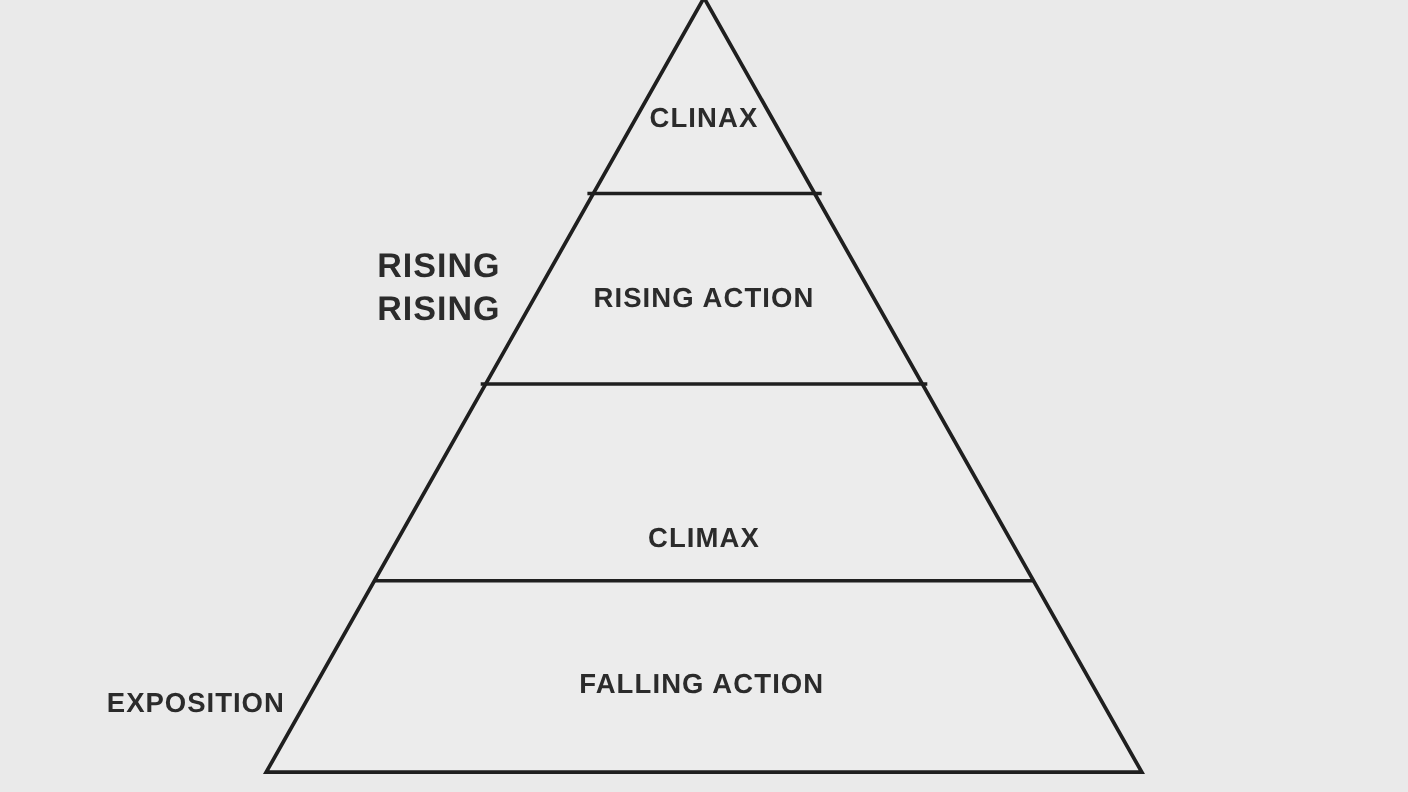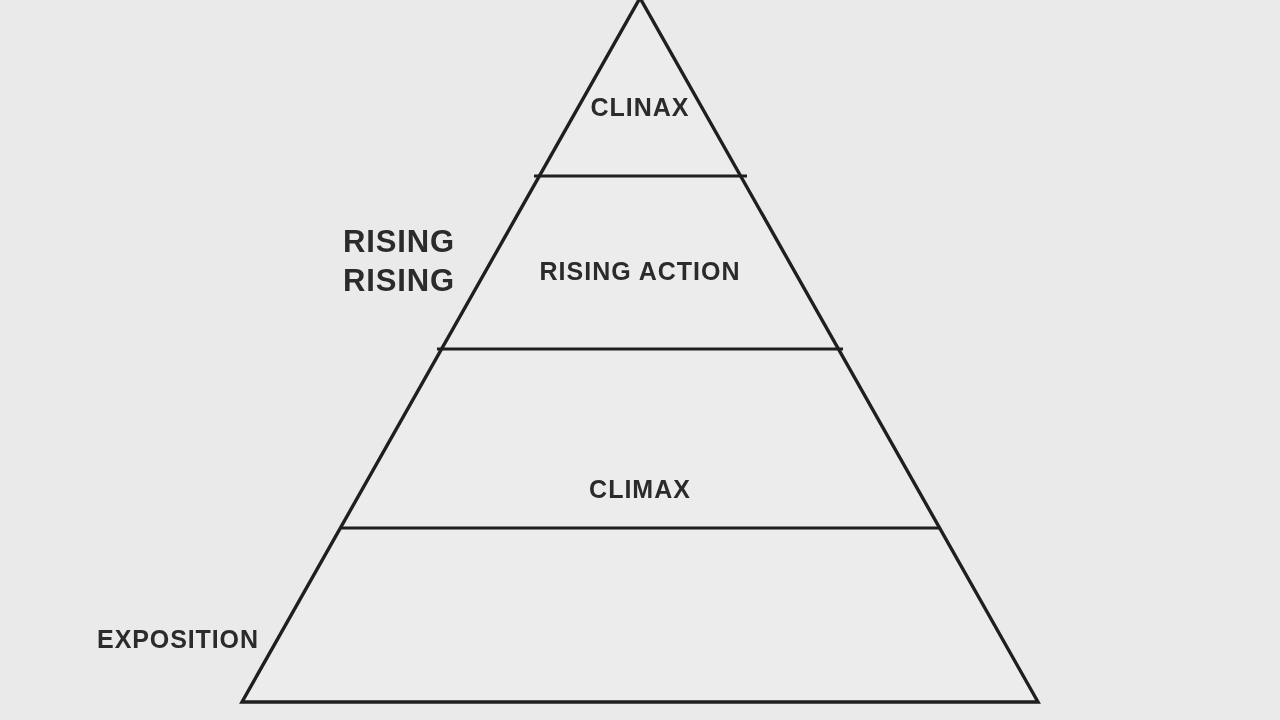--- a/index.html
+++ b/index.html
@@ -95,20 +95,21 @@
 
     <line x1="340" y1="528" x2="940" y2="528" stroke="#1f1f1f" stroke-width="3.2"></line>
   </svg>
 
   <div class="label centered label-inner" id="lbl-apex" style="left: 640px; top: 107px;">CLINAX</div>
 
   <div class="label centered label-inner" id="lbl-band2" style="left: 640px; top: 271px;">RISING ACTION</div>
 
   <div class="label centered label-inner" id="lbl-band3" style="left: 640px; top: 445px; margin-top: 44px;">CLIMAX</div>
 
+  <div class="label centered label-inner" id="lbl-band4" style="left: 638px; top: 622px;">FALLING ACTION</div>
 
   <div class="label centered label-side" id="lbl-left-side">
     <div>RISING</div>
     <div>RISING</div>
   </div>
 
   <div class="label centered label-outer" id="lbl-exposition">EXPOSITION</div>
 
 
 </div>

